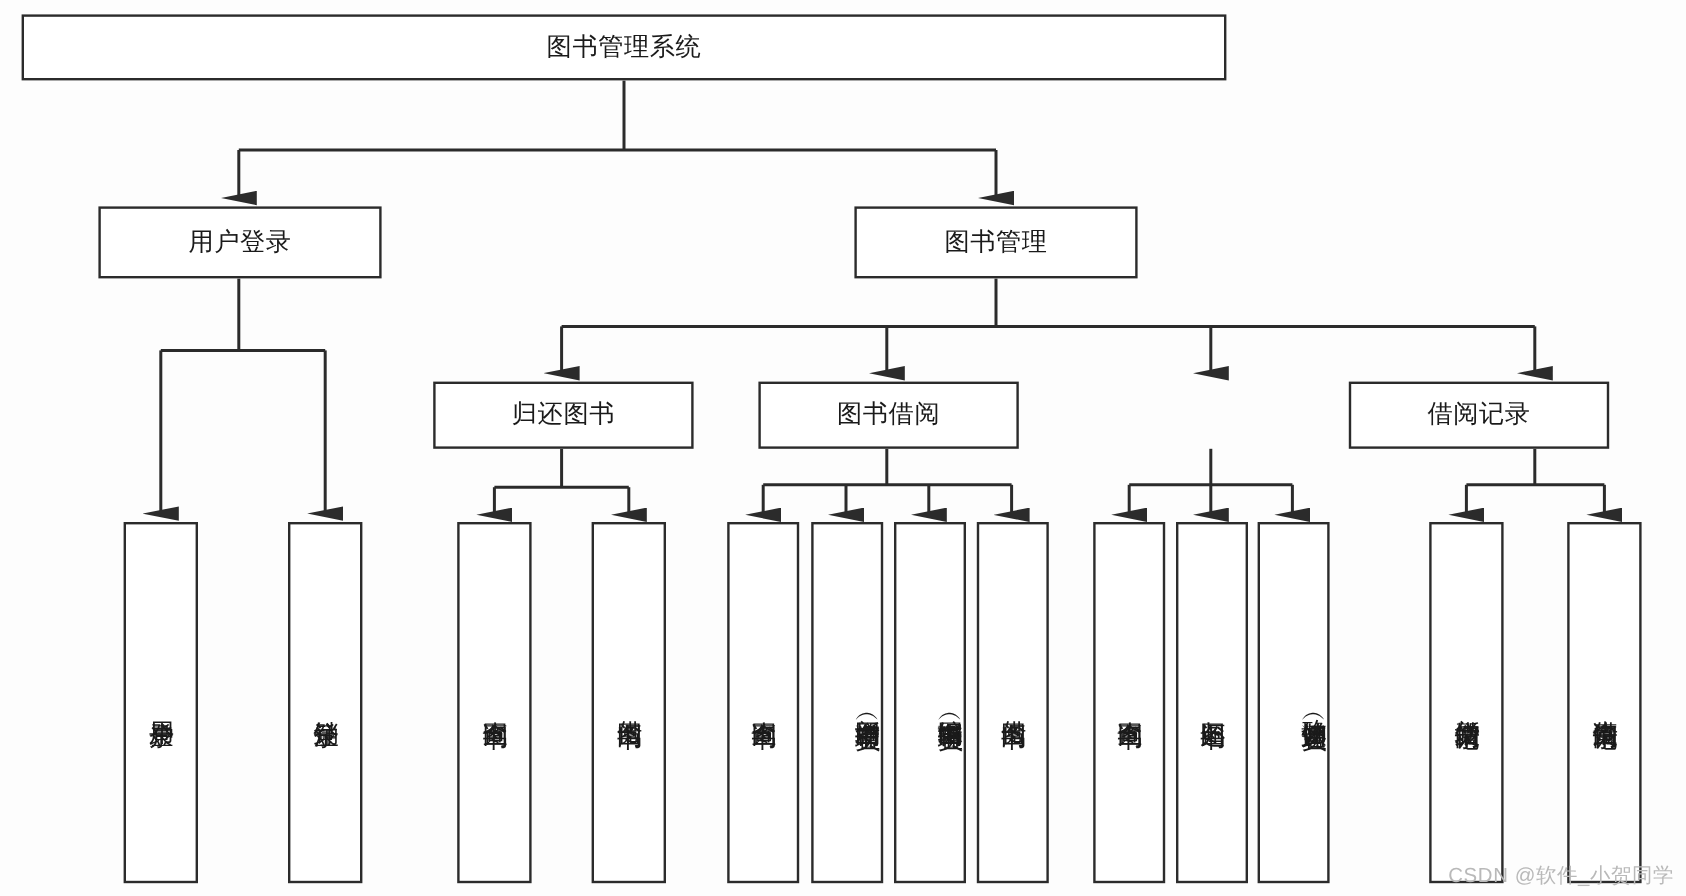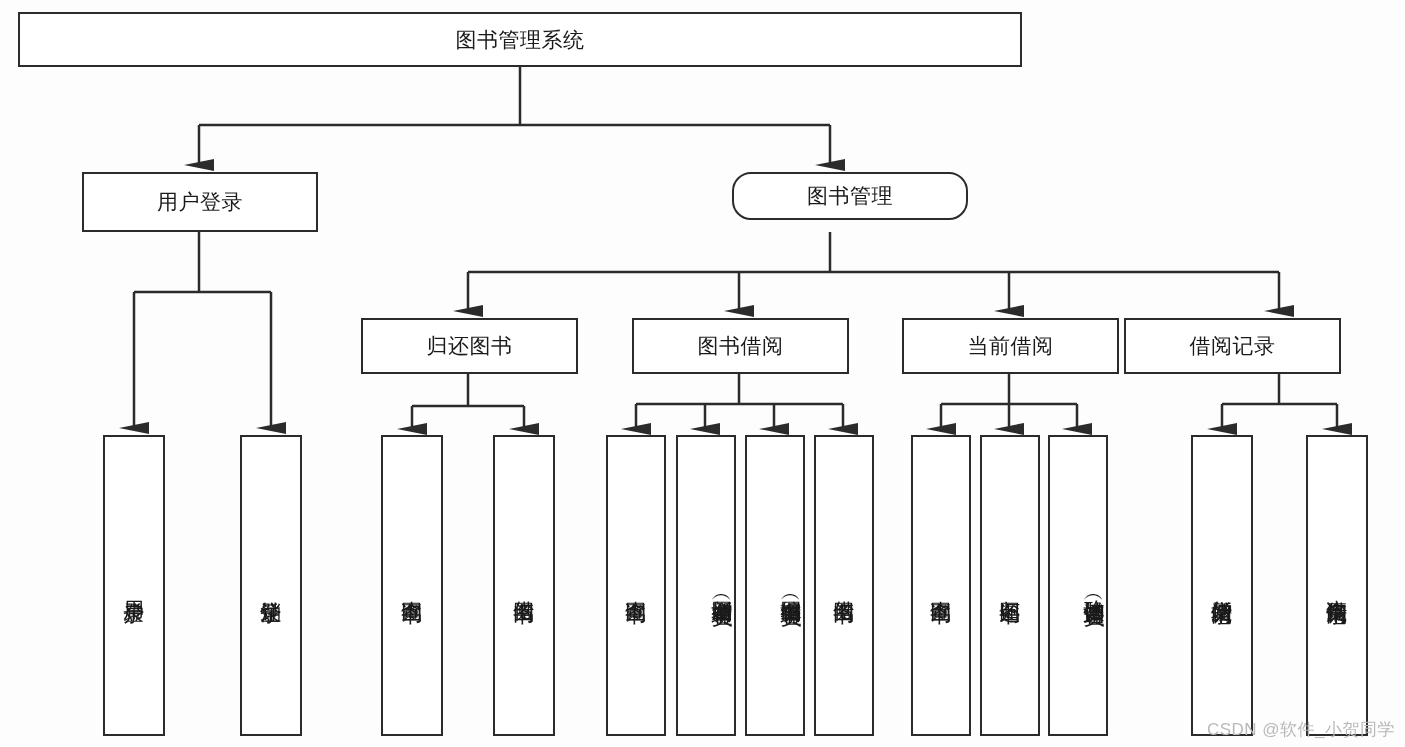--- a/index.html
+++ b/index.html
@@ -126,32 +126,29 @@
     </g>
   </svg>
 
   <div class="node node-h" style="left:18px; top:12px; width:1004px; height:55px;">
     <span>图书管理系统</span>
   </div>
 
   <div class="node node-h" style="left:82px; top:172px; width:236px; height:60px;">
     <span>用户登录</span>
   </div>
-  <div class="node node-h" style="left:732px; top:172px; width:236px; height:48px;border-radius:19px;">
+  <div class="node node-h" style="left:712px; top:172px; width:236px; height:60px;">
     <span>图书管理</span>
   </div>
 
   <div class="node node-h" style="left:361px; top:318px; width:217px; height:56px;">
     <span>归还图书</span>
   </div>
   <div class="node node-h" style="left:632px; top:318px; width:217px; height:56px;">
     <span>图书借阅</span>
-  </div>
-  <div class="node node-h" style="left:902px; top:318px; width:217px; height:56px;">
-    <span>当前借阅</span>
   </div>
   <div class="node node-h" style="left:1124px; top:318px; width:217px; height:56px;">
     <span>借阅记录</span>
   </div>
 
   <div class="node node-v center-v" style="left:103px; top:435px; width:62px; height:301px;">
     <span>用户登录</span>
   </div>
   <div class="node node-v center-v" style="left:240px; top:435px; width:62px; height:301px;">
     <span>注销登录</span>

